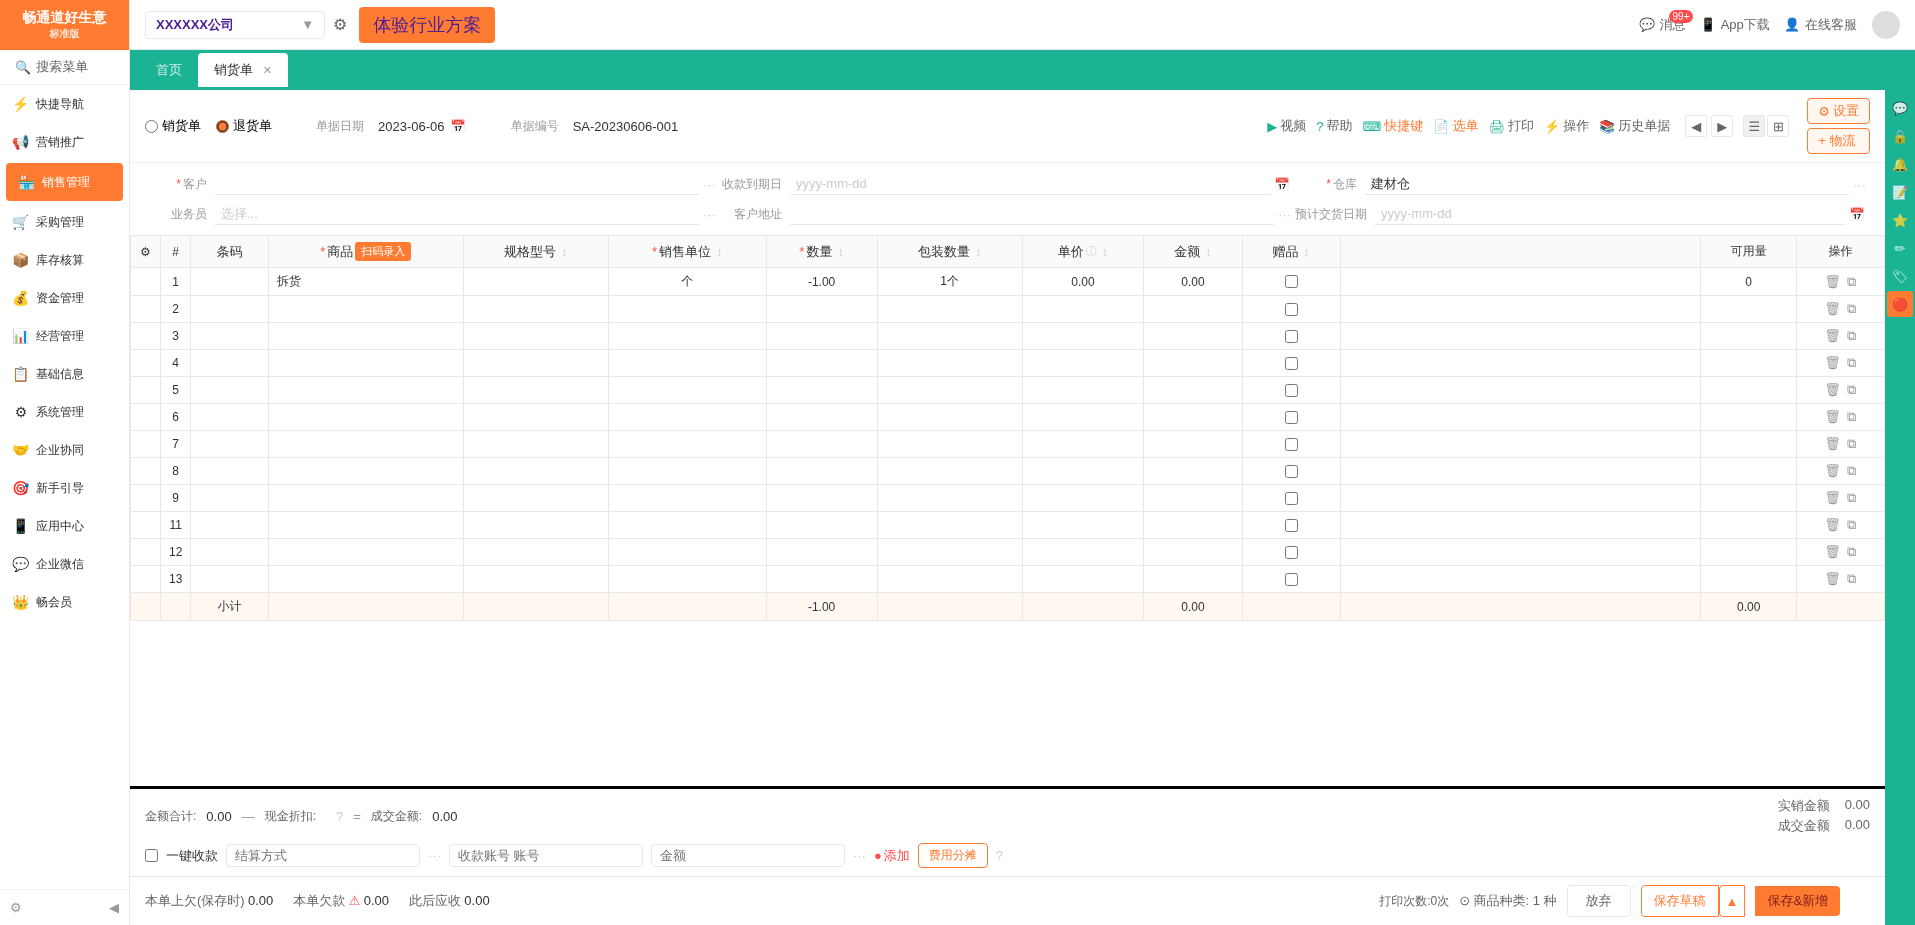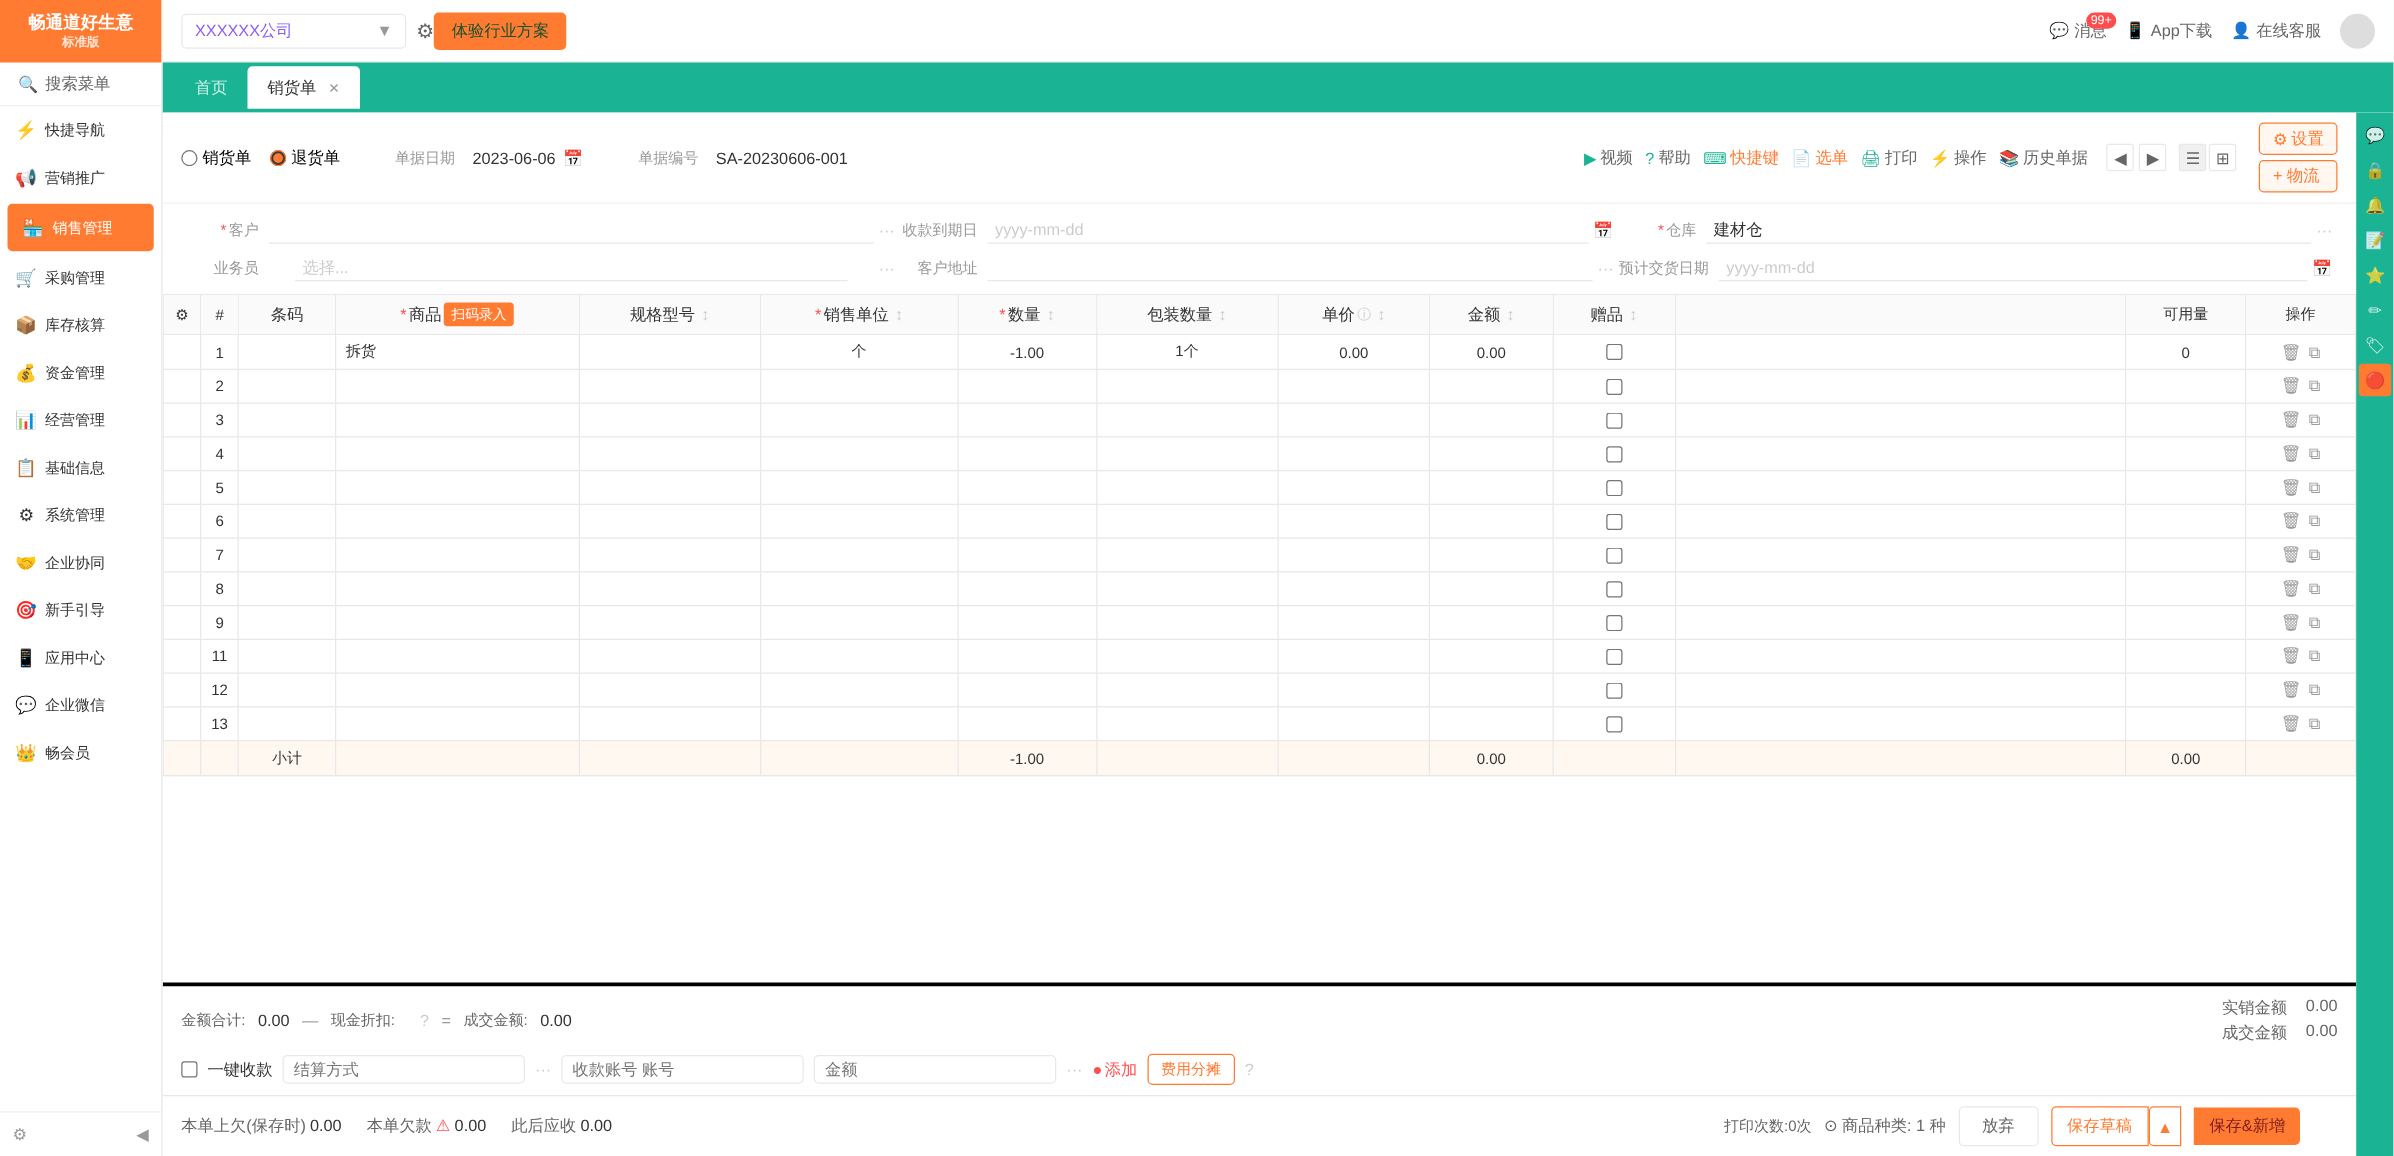--- a/index.html
+++ b/index.html
@@ -19,24 +19,24 @@
     .nav-item .nav-label { font-size: 12px; }
     .sidebar-bottom { padding: 10px; border-top: 1px solid #f0f0f0; display: flex; justify-content: space-between; align-items: center; }
     .sidebar-bottom .gear-icon, .sidebar-bottom .arrow-icon { color: #999; cursor: pointer; }
 
     
     .main { flex: 1; display: flex; flex-direction: column; height: 100%; overflow: hidden; }
 
     
     .topbar { background: #fff; height: 50px; display: flex; align-items: center; padding: 0 15px; border-bottom: 1px solid #e8e8e8; flex-shrink: 0; }
     .topbar-company { display: flex; align-items: center; border: 1px solid #e8e8e8; border-radius: 4px; padding: 4px 10px; min-width: 180px; cursor: pointer; }
-    .topbar-company .company-name { flex: 1; color: #8b5cf6; }
+    .topbar-company .company-name { flex: 1; color: #4c1d95; font-weight: bold; }
     .topbar-company .dropdown-icon { color: #999; margin-left: 5px; }
     .topbar-gear { margin-left: 8px; color: #666; cursor: pointer; font-size: 16px; }
-    .topbar-trial { background: #ff7b32; color: #14532d; border: none; padding: 6px 14px; border-radius: 4px; cursor: pointer; font-size: 13px; }
+    .topbar-trial { margin-left: 12px; background: #ff7b32; color: #4c1d95; border: none; padding: 6px 14px; border-radius: 4px; cursor: pointer; font-size: 18px; }
     .topbar-right { margin-left: auto; display: flex; align-items: center; gap: 15px; }
     .topbar-msg { position: relative; cursor: pointer; color: #666; display: flex; align-items: center; gap: 4px; }
     .topbar-msg .badge { position: absolute; top: -6px; right: -8px; background: #ff4d4f; color: #fff; font-size: 10px; padding: 1px 4px; border-radius: 8px; }
     .topbar-app { cursor: pointer; color: #666; display: flex; align-items: center; gap: 4px; }
     .topbar-service { cursor: pointer; color: #666; display: flex; align-items: center; gap: 4px; }
     .topbar-avatar { width: 28px; height: 28px; border-radius: 50%; background: #ddd; cursor: pointer; }
 
     
     .tabbar { background: #1ab394; display: flex; align-items: center; height: 40px; padding: 0 10px; flex-shrink: 0; }
     .tab-item { padding: 8px 16px; color: rgba(255,255,255,0.8); cursor: pointer; font-size: 13px; }
@@ -337,21 +337,21 @@
                 <span class="field-cal">📅</span>
               </div>
               <div class="field-group" style="flex:1.5;">
                 <span class="field-label required">仓库</span>
                 <input class="field-input" type="text" value="建材仓" style="">
                 <span class="field-dots">···</span>
               </div>
             </div>
 
             <div class="form-row">
-              <div class="field-group" style="flex:1.5;gap:21px;">
+              <div class="field-group" style="flex:1.5;">
                 <span class="field-label">业务员</span>
                 <input class="field-input" type="text" placeholder="选择..." style="">
                 <span class="field-dots">···</span>
               </div>
               <div class="field-group" style="flex:1.5;">
                 <span class="field-label">客户地址</span>
                 <input class="field-input" type="text" style="">
                 <span class="field-dots">···</span>
               </div>
               <div class="field-group" style="flex:1.5;">

